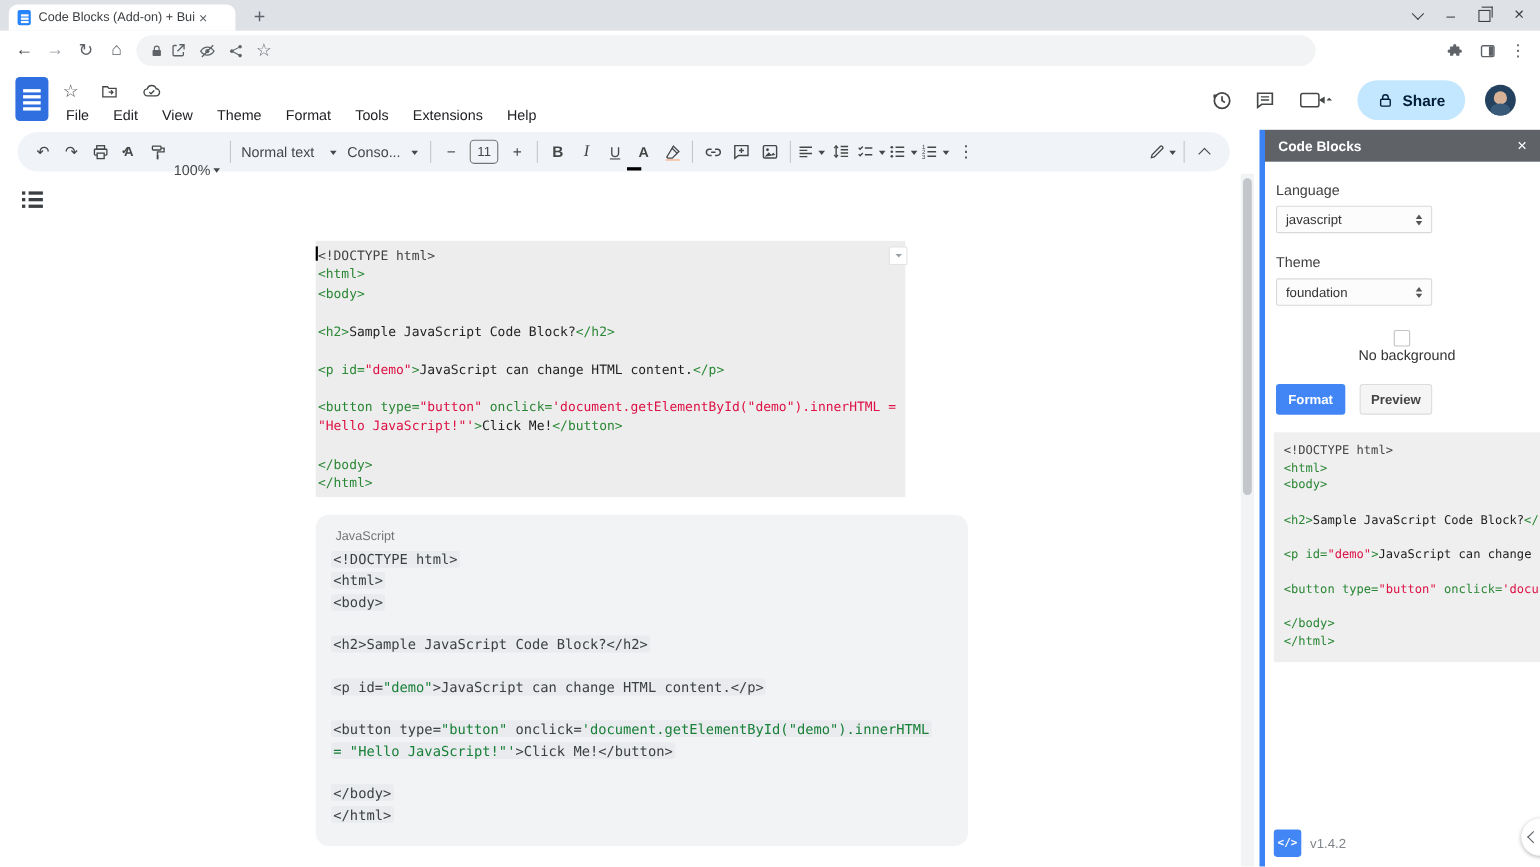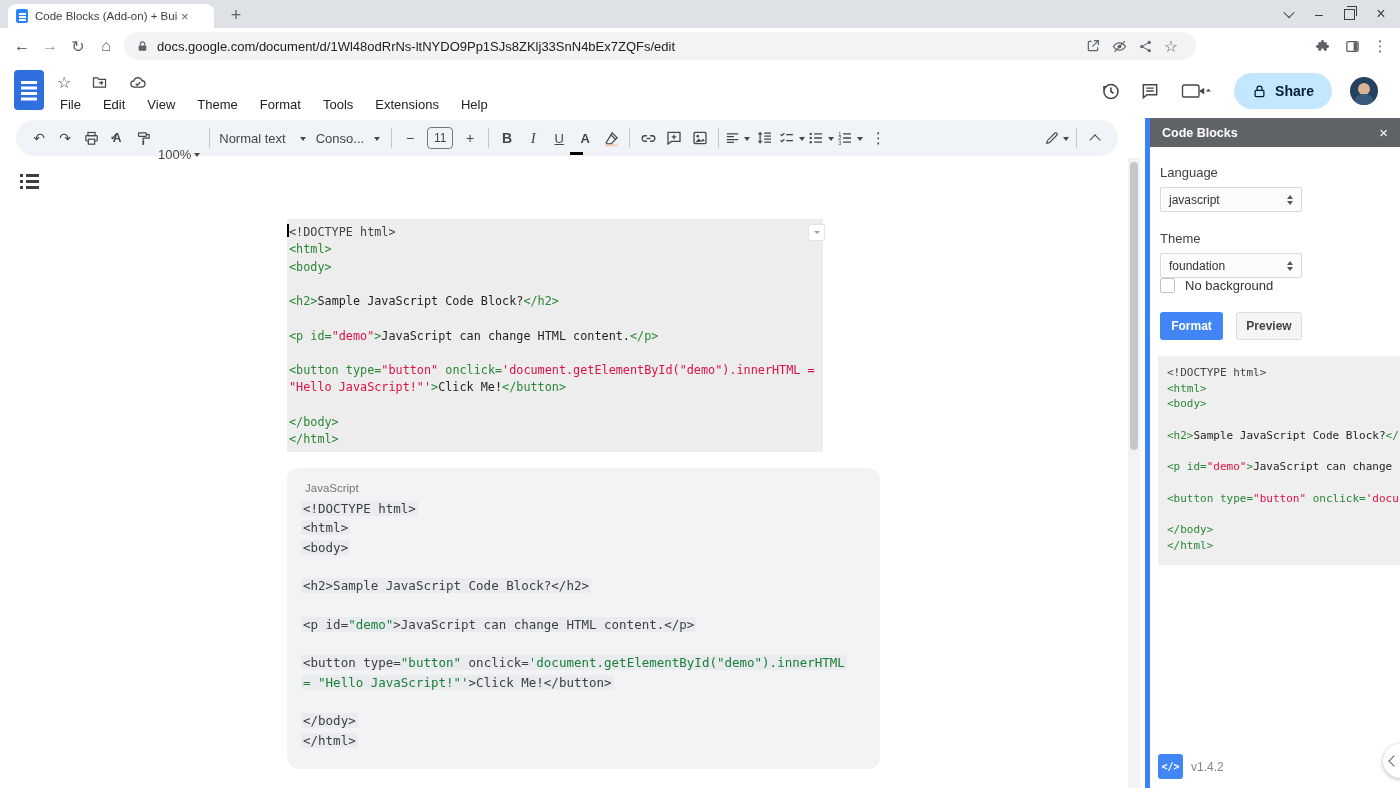--- a/index.html
+++ b/index.html
@@ -106,21 +106,21 @@
   .sb-body{padding:12px 12px 0 10px;}
   .sb-label{font-size:13px;color:#404040;margin-top:6px;}
   .sb-select{margin-top:7px;width:142px;height:25px;border:1px solid #d9d9d9;border-radius:2px;background:#fcfcfc;
        display:flex;align-items:center;padding:0 8px;box-sizing:border-box;}
   .sb-select .val{font-size:12px;color:#333;flex:1;}
   .spinner{display:flex;flex-direction:column;gap:2px;}
   .spinner b{width:0;height:0;border:3.5px solid transparent;}
   .spinner .sp-up{border-bottom:4.5px solid #555;}
   .spinner .sp-dn{border-top:4.5px solid #555;}
   .sb-gap{height:13px;}
-  .cb-row{display:flex;align-items:center;}
+  .cb-row{margin-top:22px;display:flex;align-items:center;flex-direction:column;}
   .cb-box{width:13px;height:13px;border:1px solid #c3c3c3;border-radius:2px;background:#fff;}
   .cb-label{font-size:13px;color:#333;margin-left:10px;}
   .btn-row{margin-top:19px;display:flex;gap:13px;}
   .btn-blue{width:63px;height:28px;background:#4285f4;border-radius:3px;color:#fff;font-size:12px;font-weight:bold;
        display:flex;align-items:center;justify-content:center;}
   .btn-gray{width:66px;height:28px;background:#f5f5f5;border:1px solid #dcdcdc;border-radius:3px;color:#444;
        font-size:12px;font-weight:bold;display:flex;align-items:center;justify-content:center;box-sizing:border-box;}
   .sb-preview{margin:16px -12px 0 -2px;background:#efefef;padding:9px 0 12px 9px;
        font-family:"DejaVu Sans Mono","Liberation Mono",monospace;font-size:11px;line-height:15.7px;
        white-space:pre;overflow:hidden;}
@@ -157,21 +157,20 @@
     <div class="nav-ic" style="left:10px;color:#444746;">←</div>
     <div class="nav-ic" style="left:38px;color:#9aa0a6;">→</div>
     <div class="nav-ic" style="left:66px;">↻</div>
     <div class="nav-ic" style="left:94px;">⌂</div>
 
     <div class="urlpill">
       <svg width="13" height="13" viewBox="0 0 24 24" class="ico">
         <rect x="5" y="10" width="14" height="10" rx="1.5" fill="#5f6368"></rect>
         <path d="M8 10V7.5a4 4 0 018 0V10" fill="none" stroke="#5f6368" stroke-width="2"></path>
       </svg>
-      <span class="url">docs.google.com/document/d/1Wl48odRrNs-ltNYDO9Pp1SJs8ZKlj33SnN4bEx7ZQFs/edit</span>
       <span class="pill-ic">
         <svg width="16" height="16" viewBox="0 0 24 24">
             <path d="M10 5H6.5A1.5 1.5 0 005 6.5v11A1.5 1.5 0 006.5 19h11a1.5 1.5 0 001.5-1.5V14" fill="none" stroke="#5f6368" stroke-width="1.8"></path>
             <path d="M13.5 4H20v6.5M20 4l-9 9" fill="none" stroke="#5f6368" stroke-width="1.8"></path>
           </svg>
       </span>
       <span class="pill-ic">
         <svg width="17" height="17" viewBox="0 0 24 24">
             <path d="M3.5 12S7 6.8 12 6.8 20.5 12 20.5 12 17 17.2 12 17.2 3.5 12 3.5 12z" fill="none" stroke="#5f6368" stroke-width="1.7"></path>
             <circle cx="12" cy="12" r="2.6" fill="#5f6368"></circle>

